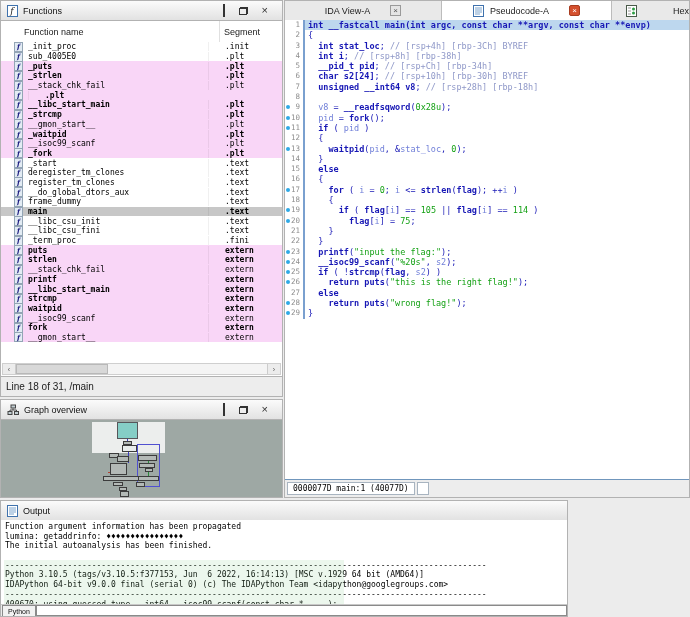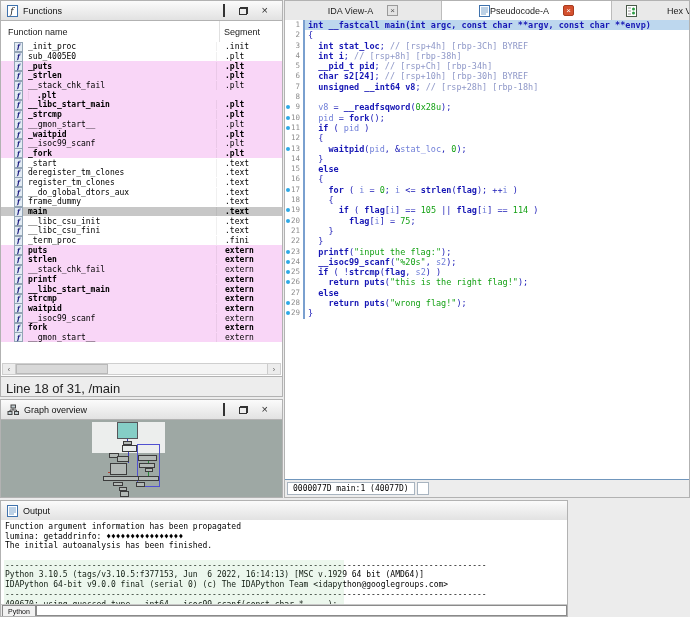--- a/index.html
+++ b/index.html
@@ -13,57 +13,57 @@
   .wbtn{display:inline-block;cursor:default}
   .btn-max{width:8px;height:7px;border:1px solid #333;border-top:2px solid #333}
   .btn-float{position:relative;width:9px;height:8px}
   .btn-float .b1{position:absolute;right:0;top:0;width:6px;height:5px;border:1px solid #333;background:#eee}
   .btn-float .b2{position:absolute;left:0;bottom:0;width:6px;height:5px;border:1px solid #333;background:#eee}
   .btn-close{font-size:11px;line-height:9px;color:#333}
 
   
   #functions-panel{left:0;top:0;width:283px;height:397px}
   .fn-header{display:flex;height:21px;align-items:center;font-size:9px;color:#222;background:#fff;border-bottom:1px solid #e4e4e4}
-  .fn-header .c1{flex:1;padding-left:7px}
+  .fn-header .c1{flex:1;padding-left:23px}
   .fn-header .c2{width:58px;padding-left:4px;border-left:1px solid #e0e0e0;align-self:stretch;display:flex;align-items:center}
   .fn-body{position:absolute;top:41px;bottom:33px;left:0;right:0;overflow:hidden;background:#fff}
   .fn-row{display:flex;align-items:center;height:9.7px;font:8px "DejaVu Sans Mono",monospace;color:#000;padding-left:13px;box-sizing:border-box}
   .fn-row.pink{background:var(--pink,#f9d6f7)}
   .fn-row.bold{font-weight:bold}
   .fn-row.selected{background:#c7c7c7;font-weight:bold}
   .fn-row .nm{flex:1;white-space:nowrap;overflow:hidden}
-  .fn-row .seg{width:57px;padding-left:8px;border-left:1px solid rgba(0,0,0,0.06);white-space:nowrap}
+  .fn-row .seg{width:57px;padding-left:16px;border-left:1px solid rgba(0,0,0,0.06);white-space:nowrap}
   .fn-icon{width:7px;height:8px;flex:none;display:inline-flex;align-items:center;justify-content:center;
        margin-right:5px;background:#e3ecf4;border:1px solid #93a5b5;color:#1a1a80;
        font:italic bold 7px "DejaVu Serif",serif;line-height:7px}
   .fn-hscroll{position:absolute;left:1px;right:1px;bottom:21px;height:12px;background:#f4f4f4;
        border:1px solid #cfcfcf;display:flex;box-sizing:border-box}
   .hs-btn{width:12px;background:#ececec;color:#555;font-size:7px;display:flex;align-items:center;justify-content:center}
   .hs-btn.l{border-right:1px solid #ccc}
   .hs-btn.l::before{content:'\2039'}
   .hs-btn.r{border-left:1px solid #ccc;margin-left:auto}
   .hs-btn.r::before{content:'\203A'}
   .hs-thumb{width:92px;background:#d8d8d8;border:1px solid #b8b8b8;box-sizing:border-box}
   .fn-status{position:absolute;left:0;right:0;bottom:0;height:20px;background:#ededed;border-top:1px solid #b2b2b2;
-       font-size:13px;color:#222;padding:4px 0 0 5px;box-sizing:border-box}
+       font-size:10px;color:#222;padding:4px 0 0 5px;box-sizing:border-box}
 
   
   #graph-panel{left:0;top:399px;width:283px;height:99px}
   .graph-canvas{position:absolute;top:20px;left:0;right:0;bottom:0;background:#9ea8a4;overflow:hidden}
   .gviewport{position:absolute;left:91px;top:2px;width:73px;height:31px;background:rgba(255,255,255,0.8)}
   .gnode{position:absolute;background:#b3b9b6;border:1px solid #3c3c3c;box-sizing:border-box}
   .gnode.teal{background:var(--teal,#85cec6);border-color:#56565a}
   .gnode.lite{background:#e9edec}
   .gframe{position:absolute;border:1px solid #5050d0;box-sizing:border-box}
   .gedge{position:absolute}
 
   
   #editor-panel{left:284px;top:0;width:406px;height:498px}
   .tab-bar{height:19px;display:flex;background:#f0f0f0;border-bottom:1px solid #9fb0c0;font-size:9px;color:#222;overflow:hidden;white-space:nowrap}
-  .tab{display:flex;align-items:center;gap:0;padding:0 14px;border-right:1px solid #bcbcbc;background:#e9e9e9;box-sizing:border-box;justify-content:center}
+  .tab{display:flex;align-items:center;gap:6px;padding:0 14px;border-right:1px solid #bcbcbc;background:#e9e9e9;box-sizing:border-box;justify-content:center}
   .tab.active{background:#fff;border-bottom:1px solid #fff;margin-bottom:-1px}
   .tab:nth-child(1){min-width:157px}
   .tab:nth-child(2){min-width:170px}
   .tab:nth-child(3) .tab-label{margin-left:30px}
   .tab-close{width:11px;height:11px;font-size:8px;line-height:10px;text-align:center;margin-left:14px;box-sizing:border-box}
   .tab-close.gray{background:#e4e4e4;border:1px solid #9a9a9a;color:#555}
   .tab-close.red{background:#d4502e;border:1px solid #a83c20;color:#fff;border-radius:2px}
   .tab-icon{display:inline-flex;align-items:center}
   .code-wrap{position:absolute;top:19px;bottom:18px;left:0;right:0;background:#fff;overflow:hidden;
        font:8.5px "DejaVu Sans Mono",monospace;line-height:10.3px}

